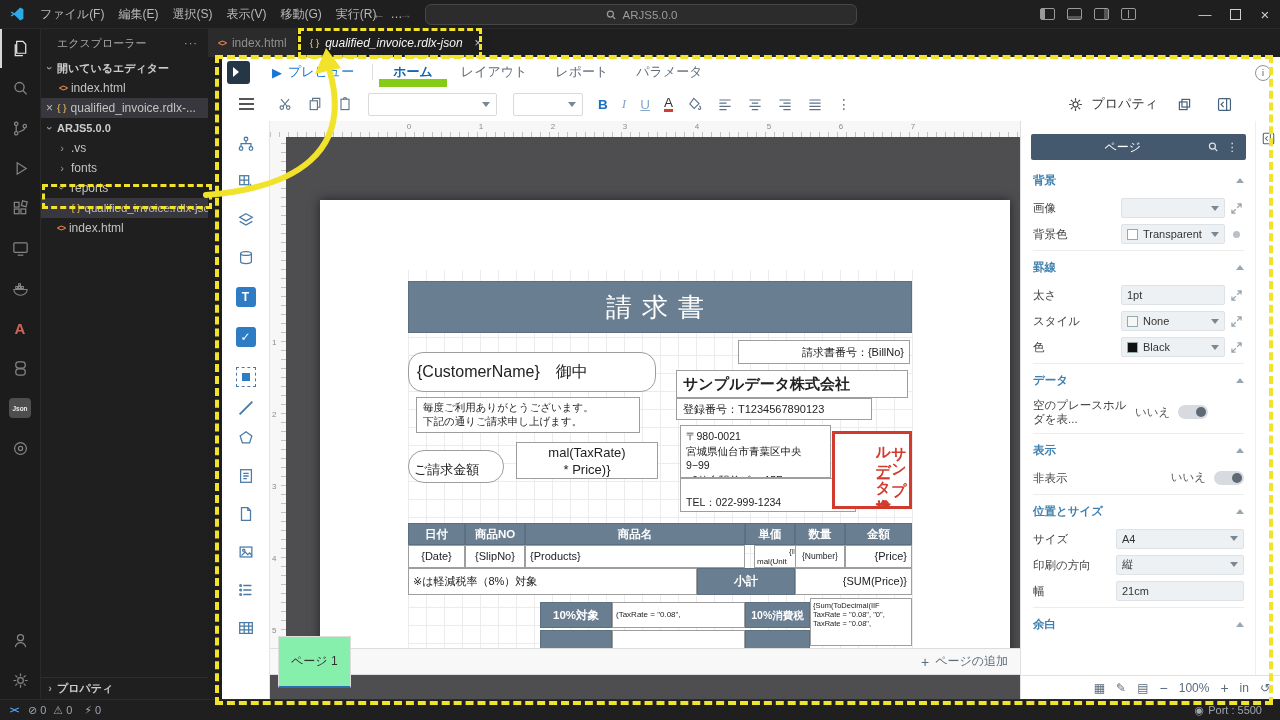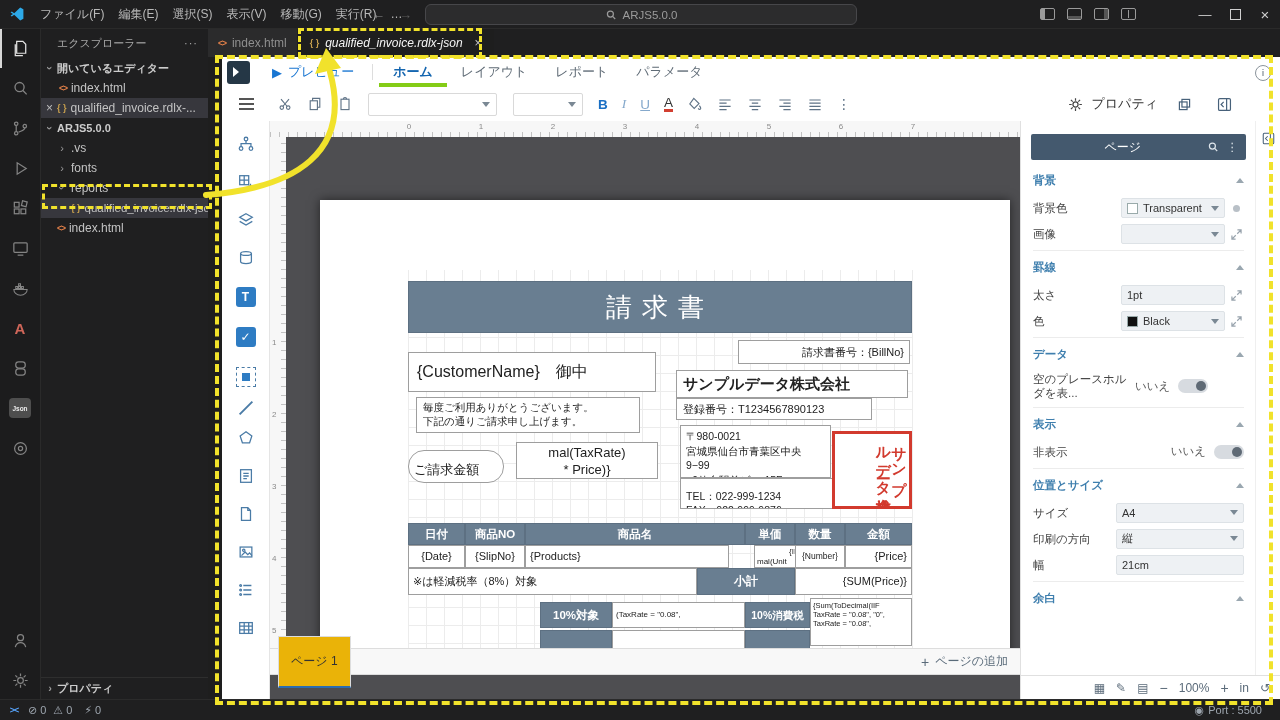--- a/index.html
+++ b/index.html
@@ -54,21 +54,21 @@
   
   .designer{position:absolute;left:222px;top:57px;right:0;bottom:20px;background:#4e4e51;z-index:3;}
   .d-menubar{position:absolute;left:0;top:0;right:0;height:30px;background:#fff;border-bottom:1px solid #e3e3e3;
              display:flex;align-items:center;color:#4a5560;}
   .d-logo{width:23px;height:23px;margin:0 10px 0 5px;background:#253746;border-radius:3px;position:relative;}
   .d-logo::after{content:"";position:absolute;left:6px;top:6px;border-left:6px solid #fff;
                  border-top:5px solid transparent;border-bottom:5px solid transparent;}
   .d-preview{display:flex;align-items:center;gap:6px;color:#1976d2;font-size:13px;padding:0 12px;}
   .d-vr{width:1px;height:16px;background:#ddd;margin:0 6px;}
   .d-mtab{padding:0 14px;height:30px;line-height:29px;font-size:13px;color:#5f6b76;box-sizing:border-box;}
-  .d-mtab.active{color:#1566b0;font-weight:bold;border-bottom:4px solid #84cc16;}
+  .d-mtab.active{color:#1566b0;font-weight:bold;border-bottom:8px solid #84cc16;}
   .circle-i{width:14px;height:14px;border:1.3px solid #8b949c;border-radius:50%;color:#8b949c;font-size:9px;
             display:flex;align-items:center;justify-content:center;font-weight:bold;position:absolute;right:9px;top:8px;}
   .d-toolbar{position:absolute;left:0;top:30px;right:0;height:34px;background:#fff;border-bottom:1px solid #e3e3e3;
              display:flex;align-items:center;color:#5e7286;}
   .ham{width:48px;display:flex;justify-content:center;}
   .bars{width:15px;height:2px;background:#555;box-shadow:0 5px 0 #555,0 -5px 0 #555;}
   .tb-ic{margin:0 7px;display:flex;align-items:center;color:#5e7286;}
   .dd{height:21px;border:1px solid #d9d9d9;border-radius:2px;display:flex;align-items:center;
       padding:0 6px;margin:0 8px;color:#777;}
   .caret{width:0;height:0;border-left:4px solid transparent;border-right:4px solid transparent;
@@ -101,21 +101,21 @@
   .page{position:absolute;left:34px;top:63px;width:690px;height:900px;background:#fff;box-shadow:0 0 10px rgba(0,0,0,.55);}
   .pgrid{position:absolute;left:88px;top:70px;width:505px;height:392px;
          background-image:repeating-linear-gradient(90deg,#ececec 0 1px,transparent 1px 18px),
                           repeating-linear-gradient(0deg,#ececec 0 1px,transparent 1px 18px);}
   .rpt{position:absolute;box-sizing:border-box;color:#222;overflow:hidden;}
   .bordered{border:1px solid #9e9e9e;background:#fff;}
   .slate{background:#697e91;color:#fff;border:1px solid #5d7082;}
   
   .d-pagesbar{position:absolute;left:48px;top:591px;width:750px;height:27px;background:#f8f8f8;
               border-top:1px solid #ddd;border-bottom:1px solid #ddd;display:flex;align-items:center;box-sizing:border-box;color:#445;}
-  .pg-tab{margin-left:8px;padding:16px 12px;background:#eab308;border:1px solid #ddd;border-bottom:2px solid #2a6db0;
+  .pg-tab{margin-left:8px;padding:16px 12px;background:#86efac;border:1px solid #ddd;border-bottom:2px solid #2a6db0;
           font-size:12px;color:#333;}
   .pg-add{margin-left:auto;margin-right:12px;display:flex;align-items:center;gap:6px;color:#5a6b7a;font-size:12px;}
   .pg-add .plus{color:#5a6b7a;font-size:14px;}
   .d-zoombar{position:absolute;left:798px;bottom:0;width:260px;height:25px;background:#fff;border-top:1px solid #e0e0e0;
              border-left:1px solid #e0e0e0;display:flex;align-items:center;justify-content:flex-end;gap:11px;
              padding:0 10px;color:#5b6b7a;font-size:12px;box-sizing:border-box;}
   
   .d-props{position:absolute;left:798px;top:64px;width:236px;bottom:25px;background:#fff;border-left:1px solid #e0e0e0;
            font-size:11.5px;color:#333;overflow:hidden;box-sizing:border-box;}
   .page-bar{margin:13px 10px 4px;height:26px;background:#44596e;color:#fff;display:flex;align-items:center;
@@ -524,38 +524,38 @@
     </div>
 
     <div class="d-canvas">
       <div class="page">
         <div class="pgrid"></div>
 
         <div class="rpt slate" style="left:88px;top:81px;width:504px;height:52px;font-size:26px;display:flex;align-items:center;justify-content:center;letter-spacing:10px;">請求書</div>
 
         <div class="rpt bordered" style="left:418px;top:140px;width:172px;height:24px;font-size:11px;line-height:22px;text-align:right;padding-right:5px;">請求書番号：{BillNo}</div>
 
-        <div class="rpt bordered" style="left:88px;top:152px;width:248px;height:40px;font-size:16px;line-height:38px;padding-left:8px;">{CustomerName}　御中</div>
+        <div class="rpt bordered" style="left:88px;top:152px;width:248px;height:40px;font-size:16px;line-height:38px;padding-left:8px;border-radius:15px;">{CustomerName}　御中</div>
 
         <div class="rpt bordered" style="left:356px;top:170px;width:232px;height:28px;font-size:15px;font-weight:bold;line-height:26px;padding-left:6px;">サンプルデータ株式会社</div>
 
         <div class="rpt bordered" style="left:356px;top:198px;width:196px;height:22px;font-size:11px;line-height:20px;padding-left:6px;">登録番号：T1234567890123</div>
 
         <div class="rpt bordered" style="left:96px;top:197px;width:224px;height:36px;font-size:10.5px;padding:3px 6px;">
           <div>毎度ご利用ありがとうございます。</div>
           <div>下記の通りご請求申し上げます。</div>
         </div>
 
         <div class="rpt bordered" style="left:360px;top:225px;width:151px;height:53px;font-size:10.5px;padding:3px 5px;line-height:1.4;">
           <div>〒980-0021</div>
           <div>宮城県仙台市青葉区中央9−99</div>
           <div>−9仙台駅前ビル 15F</div>
         </div>
 
-        <div class="rpt bordered" style="left:360px;top:278px;width:176px;height:31px;font-size:10.5px;padding:10px 5px;line-height:1.35;">
+        <div class="rpt bordered" style="left:360px;top:278px;width:176px;height:31px;font-size:10.5px;padding:16px 5px;line-height:1.35;">
           <div>TEL：022-999-1234</div>
           <div>FAX：022-999-9876</div>
         </div>
 
         <div class="rpt" style="left:512px;top:231px;width:80px;height:78px;border:3px solid #d23a2e;color:#d23a2e;background:#fff;
              writing-mode:vertical-rl;font-size:15px;font-weight:bold;line-height:1.05;padding:2px;">サンプルデータ株式会社</div>
 
         <div class="rpt bordered" style="left:88px;top:250px;width:96px;height:33px;font-size:13px;display:flex;align-items:flex-end;padding:3px 5px;border-radius:16px;">ご請求金額</div>
 
         <div class="rpt bordered" style="left:196px;top:242px;width:142px;height:37px;font-size:13px;text-align:center;line-height:17px;padding-top:1px;">
@@ -565,21 +565,21 @@
 
         <div class="rpt slate" style="left:88px;top:323px;width:57px;height:22px;font-size:11.5px;font-weight:bold;text-align:center;line-height:20px;">日付</div>
         <div class="rpt slate" style="left:145px;top:323px;width:60px;height:22px;font-size:11.5px;font-weight:bold;text-align:center;line-height:20px;">商品NO</div>
         <div class="rpt slate" style="left:205px;top:323px;width:220px;height:22px;font-size:11.5px;font-weight:bold;text-align:center;line-height:20px;">商品名</div>
         <div class="rpt slate" style="left:425px;top:323px;width:50px;height:22px;font-size:11.5px;font-weight:bold;text-align:center;line-height:20px;">単価</div>
         <div class="rpt slate" style="left:475px;top:323px;width:50px;height:22px;font-size:11.5px;font-weight:bold;text-align:center;line-height:20px;">数量</div>
         <div class="rpt slate" style="left:525px;top:323px;width:67px;height:22px;font-size:11.5px;font-weight:bold;text-align:center;line-height:20px;">金額</div>
 
         <div class="rpt bordered" style="left:88px;top:345px;width:57px;height:23px;font-size:11px;text-align:center;line-height:21px;">{Date}</div>
         <div class="rpt bordered" style="left:145px;top:345px;width:60px;height:23px;font-size:11px;text-align:center;line-height:21px;">{SlipNo}</div>
-        <div class="rpt bordered" style="left:205px;top:345px;width:204px;height:23px;font-size:11px;line-height:21px;padding-left:4px;">{Products}</div>
+        <div class="rpt bordered" style="left:205px;top:345px;width:220px;height:23px;font-size:11px;line-height:21px;padding-left:4px;">{Products}</div>
         <div class="rpt bordered" style="left:425px;top:345px;width:50px;height:23px;font-size:8px;line-height:10px;padding:1px 2px;margin-left:9px;">
           <div style="text-align:right;">{IIF</div>
           <div>mal(Unit</div>
         </div>
         <div class="rpt bordered" style="left:475px;top:345px;width:50px;height:23px;font-size:8.5px;text-align:center;line-height:21px;">{Number}</div>
         <div class="rpt bordered" style="left:525px;top:345px;width:67px;height:23px;font-size:11px;text-align:right;line-height:21px;padding-right:4px;">{Price}</div>
 
         <div class="rpt bordered" style="left:88px;top:368px;width:289px;height:27px;font-size:11px;line-height:25px;padding-left:4px;">※は軽減税率（8%）対象</div>
         <div class="rpt slate" style="left:377px;top:368px;width:98px;height:27px;font-size:12px;font-weight:bold;text-align:center;line-height:25px;">小計</div>
         <div class="rpt bordered" style="left:475px;top:368px;width:117px;height:27px;font-size:11px;text-align:right;line-height:25px;padding-right:4px;">{SUM(Price)}</div>
@@ -614,56 +614,69 @@
             <circle cx="9" cy="8.5" r="5"></circle>
             <path d="M12.7 12.4 17 16.6"></path>
           </svg>
         <span style="margin-left:8px;color:#dfe6ec;">⋮</span>
       </div>
 
       <div class="sec">
         <div class="sec-h">
           <span>背景</span>
             <span class="caret up"></span>
+        </div>
+        <div class="prow">
+          <span class="plabel">画像</span>
+          <span class="pctl">
+              <span class="caret"></span>
+            </span>
+          <span class="pbtn">
+            <svg width="11" height="11" viewBox="0 0 12 12" fill="none" stroke="#97a2ac" stroke-width="1.3">
+                <path d="M7 1h4v4M11 1 6.8 5.2M5 11H1V7M1 11l4.2-4.2"></path>
+              </svg>
+          </span>
         </div>
         <div class="prow">
           <span class="plabel">背景色</span>
           <span class="pctl">
             <span class="swatch" style="background:#fff;"></span>
             <span>Transparent</span>
               <span class="caret"></span>
           </span>
           <span class="pbtn">
               <span class="dot"></span>
             </span>
         </div>
-        <div class="prow">
-          <span class="plabel">画像</span>
+      </div>
+      <div class="sep"></div>
+
+      <div class="sec">
+        <div class="sec-h">
+          <span>罫線</span>
+            <span class="caret up"></span>
+        </div>
+        <div class="prow">
+          <span class="plabel">太さ</span>
           <span class="pctl">
-              <span class="caret"></span>
+              <span>1pt</span>
             </span>
           <span class="pbtn">
             <svg width="11" height="11" viewBox="0 0 12 12" fill="none" stroke="#97a2ac" stroke-width="1.3">
                 <path d="M7 1h4v4M11 1 6.8 5.2M5 11H1V7M1 11l4.2-4.2"></path>
               </svg>
           </span>
         </div>
-      </div>
-      <div class="sep"></div>
-
-      <div class="sec">
-        <div class="sec-h">
-          <span>罫線</span>
-            <span class="caret up"></span>
-        </div>
-        <div class="prow">
-          <span class="plabel">太さ</span>
+        <div class="prow">
+          <span class="plabel">スタイル</span>
           <span class="pctl">
-              <span>1pt</span>
-            </span>
+            <span class="swatch" style="background:#f4f6f8;"></span>
+            <span>None</span>
+              <span class="caret"></span>
+          </span>
           <span class="pbtn">
             <svg width="11" height="11" viewBox="0 0 12 12" fill="none" stroke="#97a2ac" stroke-width="1.3">
                 <path d="M7 1h4v4M11 1 6.8 5.2M5 11H1V7M1 11l4.2-4.2"></path>
               </svg>
           </span>
         </div>
         <div class="prow">
           <span class="plabel">色</span>
           <span class="pctl">
             <span class="swatch" style="background:#111;"></span>

